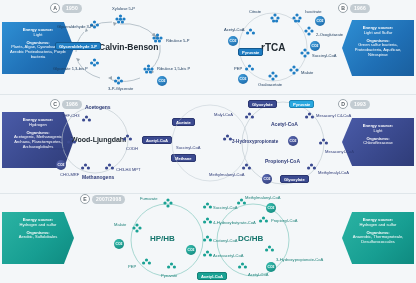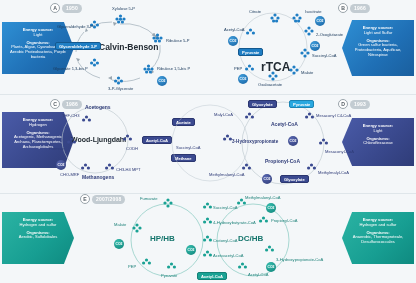--- a/index.html
+++ b/index.html
@@ -208,21 +208,21 @@
       <div class="ib-val last">Green sulfur bacteria, Proteobacteria, Aquificae, Nitrospirae</div>
     </div>
   </div>
 
   <svg class="arcsvg" width="416" height="283">
     <g fill="none" stroke="#b9c4cc" stroke-width="1">
       <circle cx="273" cy="47" r="34" stroke-dasharray="0" opacity="0.55"></circle>
     </g>
   </svg>
 
-  <div class="cyc-title" style="left:261px;top:60px;font-size:12px;">rTCA</div>
+  <div class="cyc-title" style="left:261px;top:42px;font-size:10px;">rTCA</div>
 
   <div class="mol" style="left:269px;top:13px;">
     <svg width="12" height="10" viewBox="0 0 12 10">
         <g fill="#1f7ec4">
           <circle cx="6" cy="2" r="1.6"></circle>
           <circle cx="3" cy="5" r="1.6"></circle>
           <circle cx="9" cy="5" r="1.6"></circle>
           <circle cx="4.6" cy="8" r="1.6"></circle>
           <circle cx="7.6" cy="8" r="1.6"></circle>
         </g>

